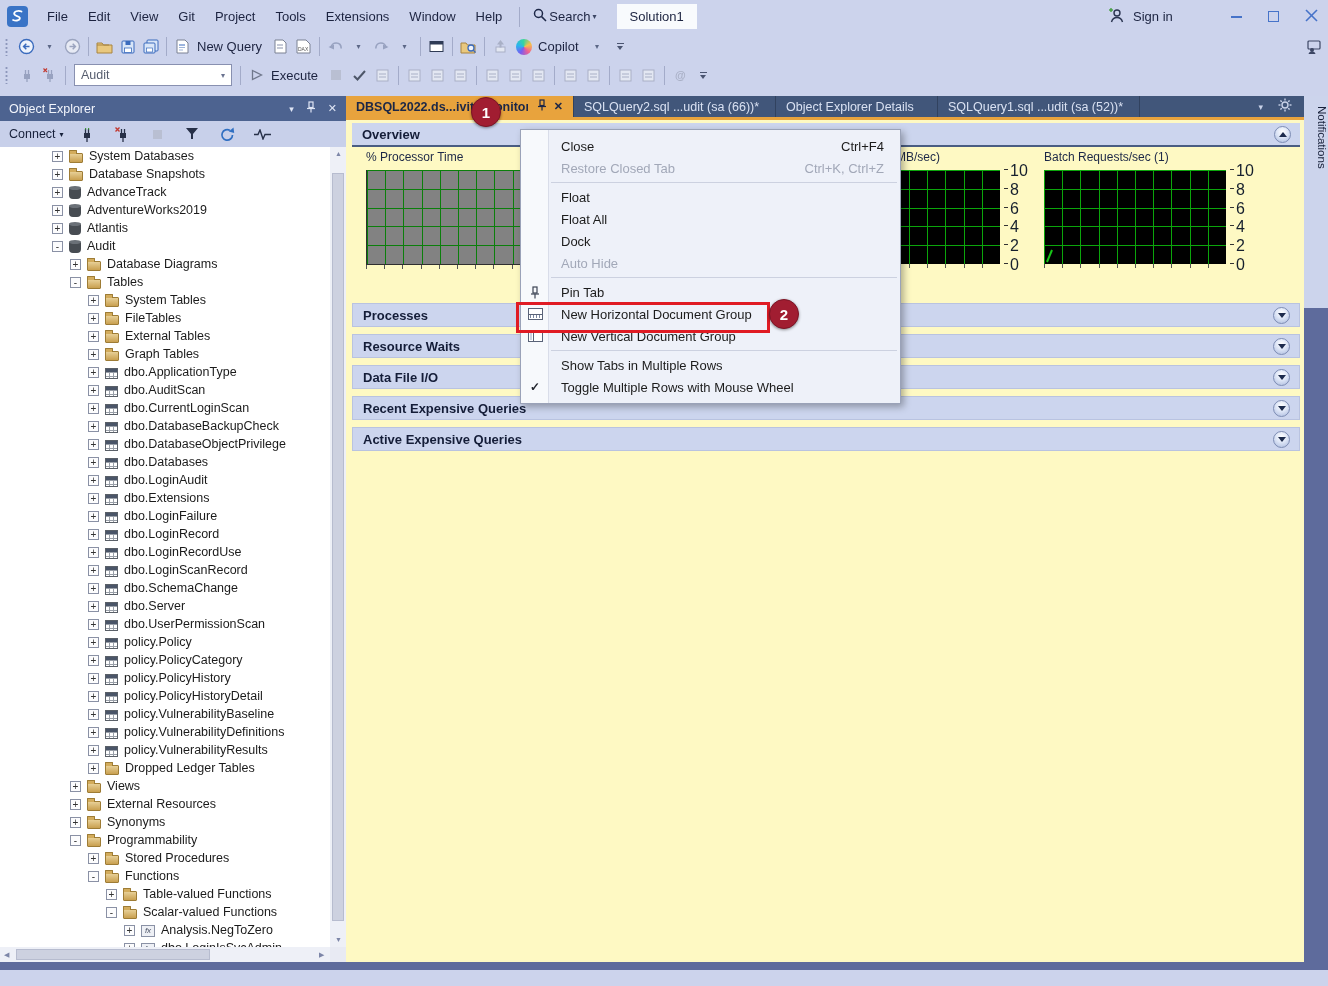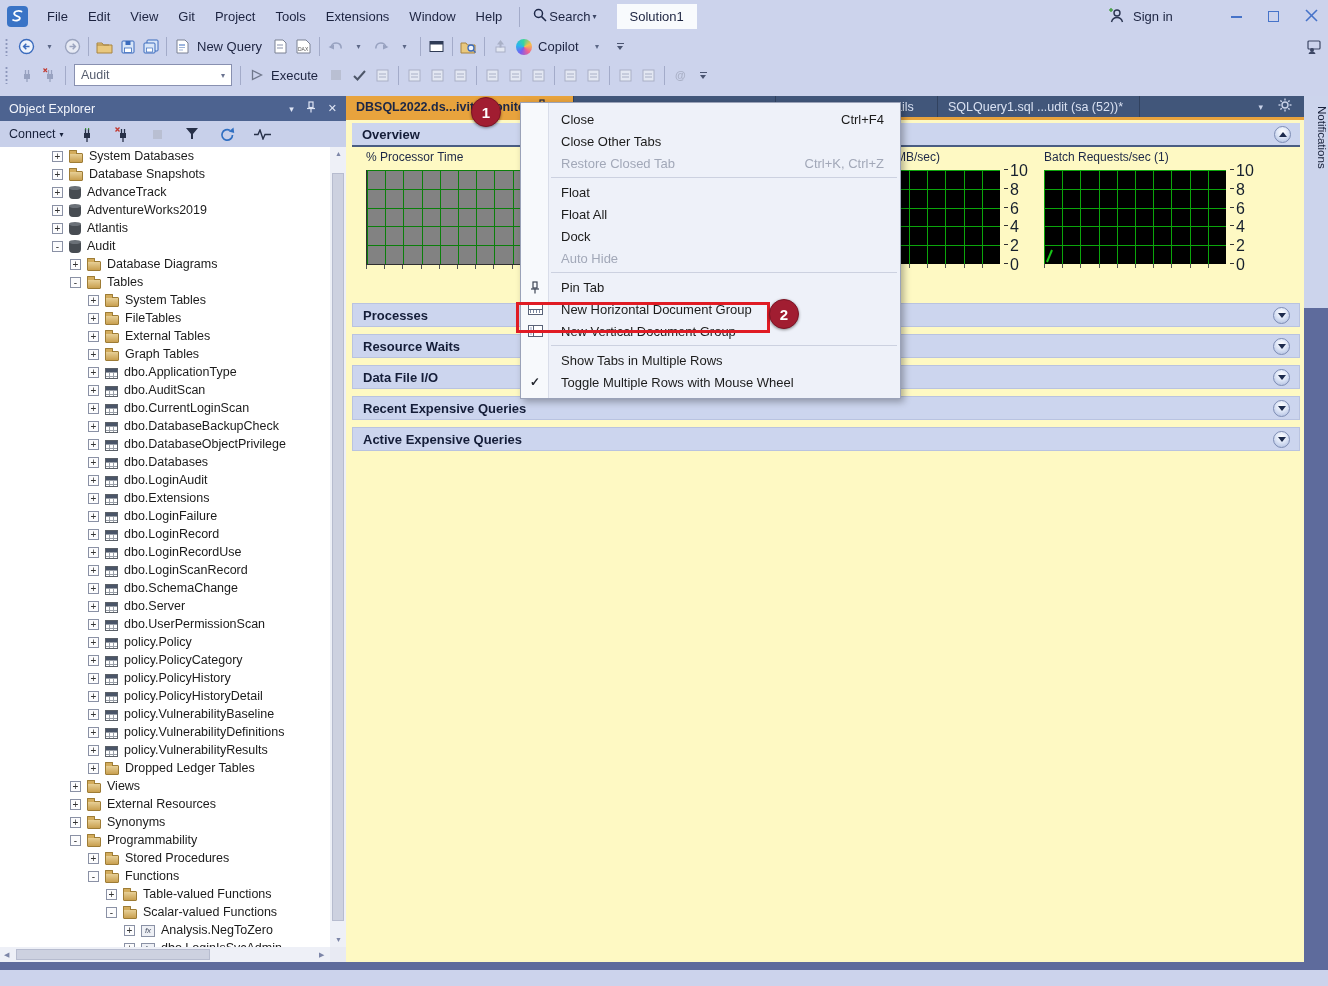--- a/index.html
+++ b/index.html
@@ -81,21 +81,21 @@
       repeating-linear-gradient(to right,#0ba50b 0 1px,transparent 1px 18.2px),
       repeating-linear-gradient(to bottom,#0ba50b 0 1px,transparent 1px 18.8px);}
   .plot.gray{background:#828282;border-left:1px solid #2f2f2f;border-bottom:1px solid #2f2f2f;background-image:
       repeating-linear-gradient(to right,#0b7f0b 0 1px,transparent 1px 18.2px),
       repeating-linear-gradient(to bottom,#0b7f0b 0 1px,transparent 1px 18.8px);}
   .xticks{width:182px;height:4px;background-image:repeating-linear-gradient(to right,#555 0 1px,transparent 1px 18.2px);}
   .yaxis{position:absolute;left:186px;top:0;width:26px;height:120px;}
   .ytick{position:absolute;left:6px;font-size:16px;color:#16202e;}
   .ytick::before{content:"";position:absolute;left:-6px;top:7px;width:4px;height:1px;background:#333;}
   
-  .ctx{left:520px;top:102px;width:381px;z-index:50;border:1px solid #9aa2b8;box-shadow:3px 3px 7px rgba(0,0,0,.3);
+  .ctx{left:520px;top:129px;width:381px;z-index:50;border:1px solid #9aa2b8;box-shadow:3px 3px 7px rgba(0,0,0,.3);
        background:linear-gradient(to right,#f7f9fc 0 27px,#d9dde9 27px 28px,#eef1f9 28px);padding:5px 0;box-sizing:border-box;}
   .ctx-item{height:22px;display:flex;align-items:center;font-size:13px;color:#1c1c1c;position:relative;padding-left:40px;}
   .ctx-item.disabled{color:#a2a8b8;}
   .ctx-item .shortcut{margin-left:auto;padding-right:16px;}
   .ctx-item .gicon{position:absolute;left:5px;width:18px;display:flex;justify-content:center;}
   .ctx-sep{height:1px;background:#ccd1e0;margin:3px 3px 3px 30px;}
   .subarrow{position:absolute;right:9px;top:7px;width:0;height:0;border-top:4px solid transparent;
             border-bottom:4px solid transparent;border-left:5px solid #333;}
   .gcheck{font-size:12px;color:#23262e;font-weight:bold;}
   
@@ -838,23 +838,20 @@
     </div>
 
   <div class="abs rgutter"></div>
   <div class="abs notif-tab">Notifications</div>
 
   <div class="abs ctx" id="ctx-menu">
       <div class="ctx-item">
         <span>Close</span>
         <span class="shortcut">Ctrl+F4</span>
       </div>
-      <div class="ctx-item">
-        <span>Close Other Tabs</span>
-      </div>
       <div class="ctx-item disabled">
         <span>Restore Closed Tab</span>
         <span class="shortcut">Ctrl+K, Ctrl+Z</span>
       </div>
       <div class="ctx-sep"></div>
       <div class="ctx-item">
         <span>Float</span>
       </div>
       <div class="ctx-item">
         <span>Float All</span>

